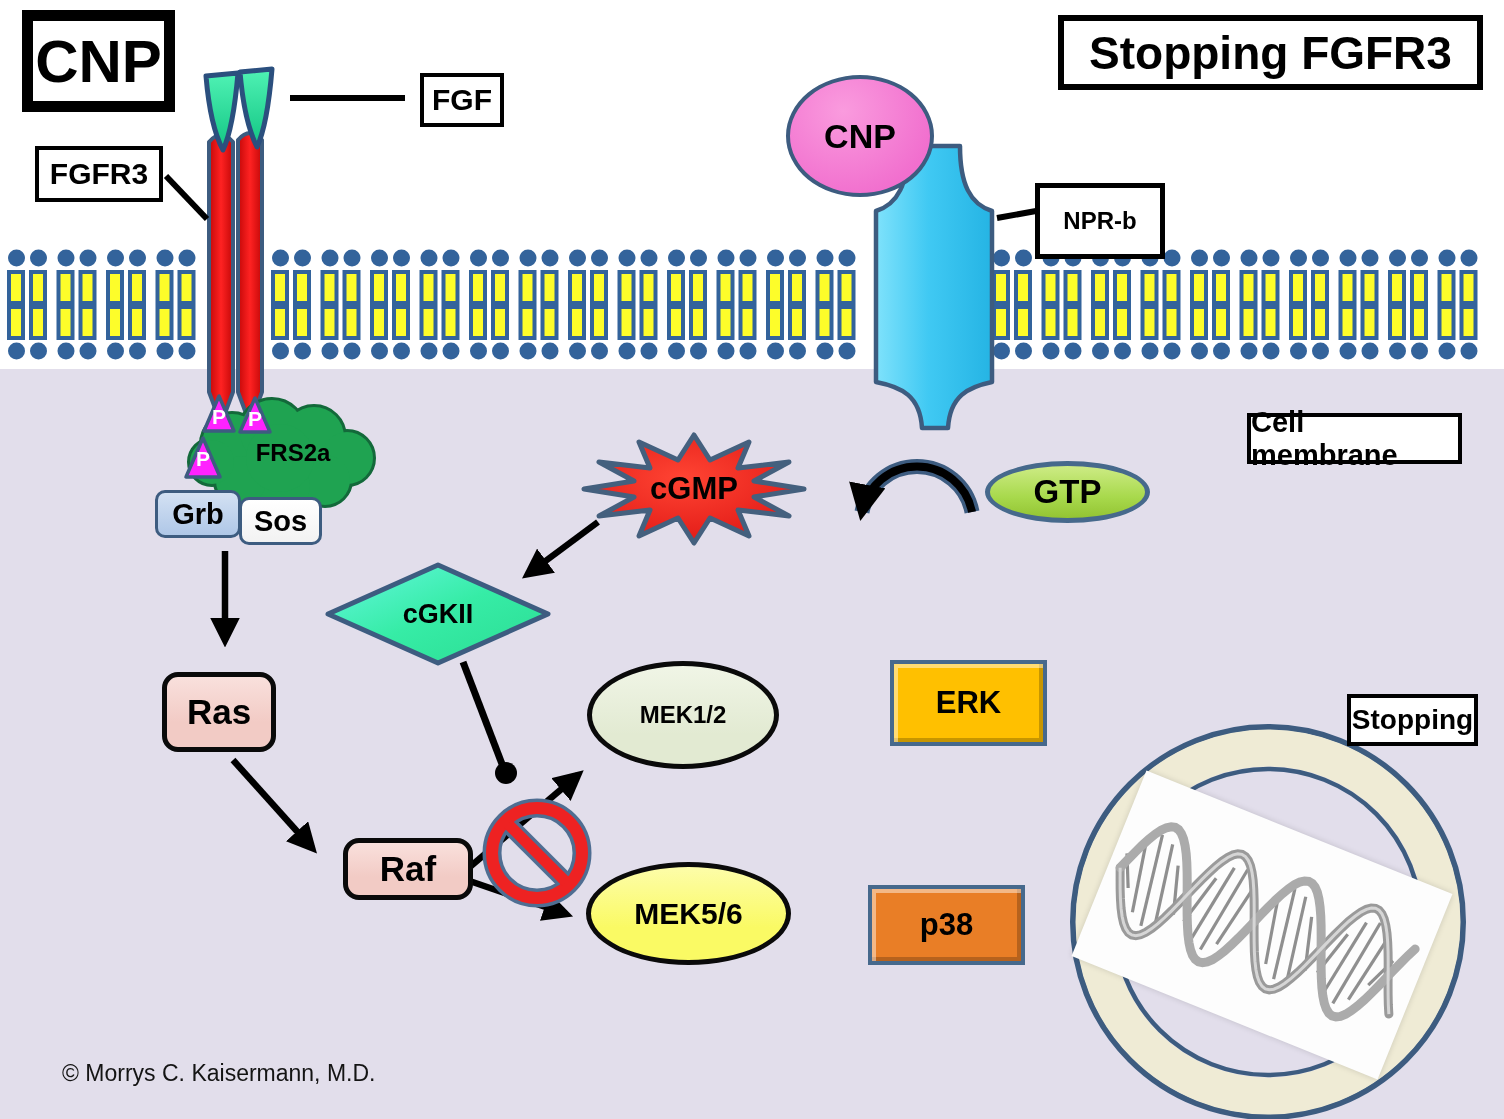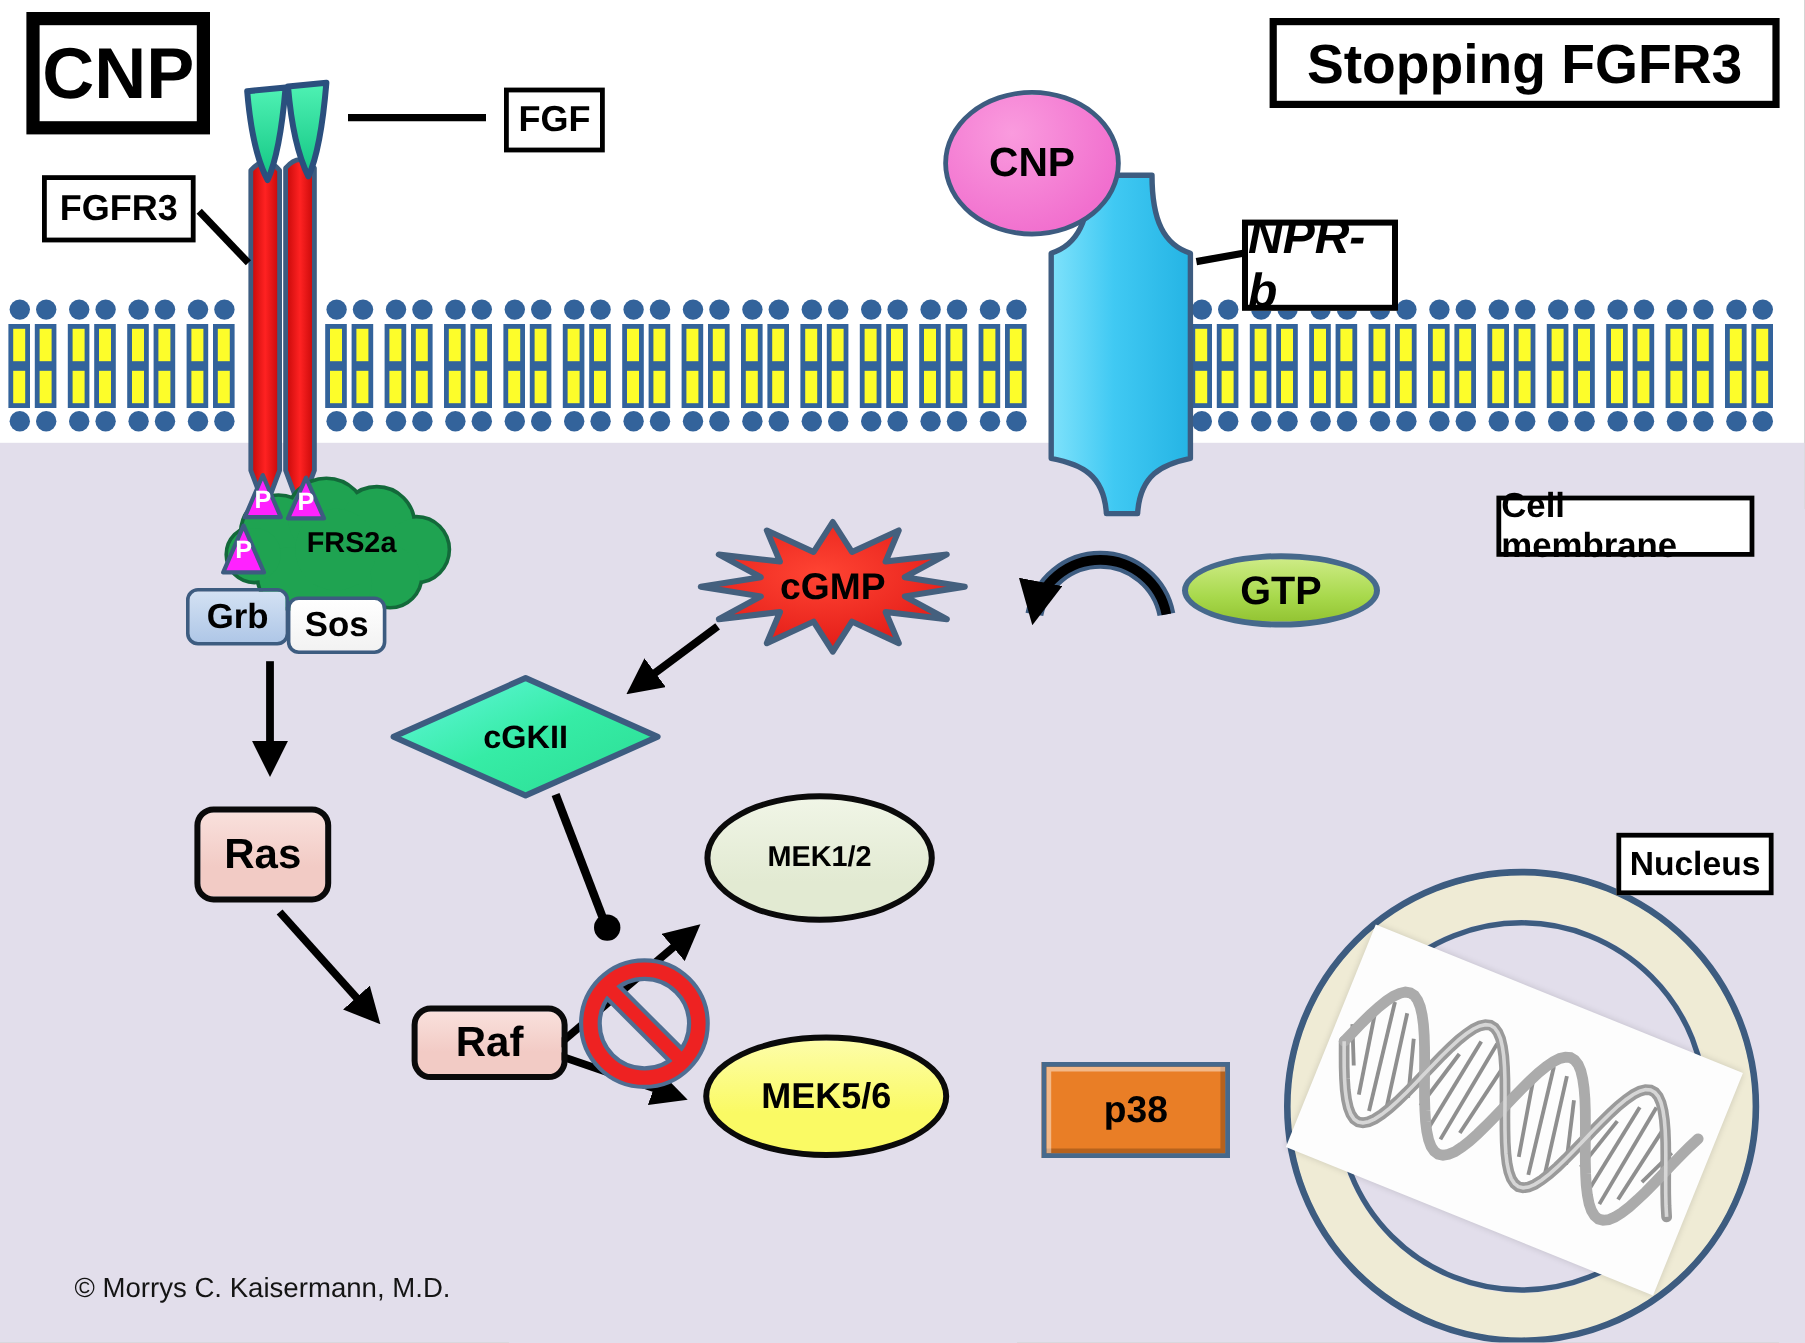--- a/index.html
+++ b/index.html
@@ -394,33 +394,35 @@
 
   <div class="node" style="left:343px;top:838px;width:130px;height:62px;border:5px solid #0a0a0a;border-radius:16px;
               background:linear-gradient(#f9e0dc, var(--kinase_pink) 65%);font-size:35px;">Raf</div>
 
   <div class="node ellipse" style="left:587px;top:661px;width:192px;height:108px;border:5px solid #0a0a0a;
               background:linear-gradient(#f0f5e6, var(--mek12_green) 70%);font-size:24px;">MEK1/2</div>
 
   <div class="node ellipse" style="left:586px;top:862px;width:205px;height:103px;border:5px solid #0a0a0a;
               background:linear-gradient(#fdfda9, var(--mek56_yellow) 65%);font-size:30px;">MEK5/6</div>
 
+  <div class="node bevel" style="left:890px;top:660px;width:157px;height:86px;border:4px solid #46698c;
+              background:var(--erk_gold);font-size:31px;">ERK</div>
 
   <div class="node bevel" style="left:868px;top:885px;width:157px;height:80px;border:4px solid #46698c;
               background:var(--p38_orange);font-size:31px;">p38</div>
 
   <div class="txt" style="left:594px;top:471px;width:200px;height:36px;font-size:31px;">cGMP</div>
   <div class="txt" style="left:338px;top:599px;width:200px;height:30px;font-size:27px;">cGKII</div>
   <div class="txt" style="left:233px;top:439px;width:120px;height:28px;font-size:24px;text-align:center;">FRS2a</div>
   <div class="txt" style="left:207px;top:404px;width:24px;height:26px;font-size:21px;color:#fff;">P</div>
   <div class="txt" style="left:243px;top:406px;width:24px;height:26px;font-size:21px;color:#fff;">P</div>
   <div class="txt" style="left:191px;top:446px;width:24px;height:26px;font-size:21px;color:#fff;">P</div>
 
   <div class="label-box" style="left:22px;top:10px;width:153px;height:102px;border-width:11px;font-size:60px;font-weight:800;">CNP</div>
   <div class="label-box" style="left:1058px;top:15px;width:425px;height:75px;border-width:6px;font-size:46px;">Stopping FGFR3</div>
   <div class="label-box" style="left:420px;top:73px;width:84px;height:54px;font-size:30px;">FGF</div>
   <div class="label-box" style="left:35px;top:146px;width:128px;height:56px;font-size:30px;">FGFR3</div>
-  <div class="label-box" style="left:1035px;top:183px;width:130px;height:76px;border-width:5px;font-size:40px;font-style:italic;">NPR-b</div>
+  <div class="label-box" style="left:1035px;top:183px;width:130px;height:76px;border-width:5px;font-size:24px;">NPR-b</div>
   <div class="label-box" style="left:1247px;top:413px;width:215px;height:51px;font-size:29px;">Cell membrane</div>
-  <div class="label-box" style="left:1347px;top:694px;width:131px;height:52px;font-size:28px;">Nucleus</div>
+  <div class="label-box" style="left:1347px;top:694px;width:131px;height:52px;font-size:28px;">Stopping</div>
 
   <div class="footer" style="left:62px;top:1060px;font-size:23px;">© Morrys C. Kaisermann, M.D.</div>
 </div>
 
 </body></html>

